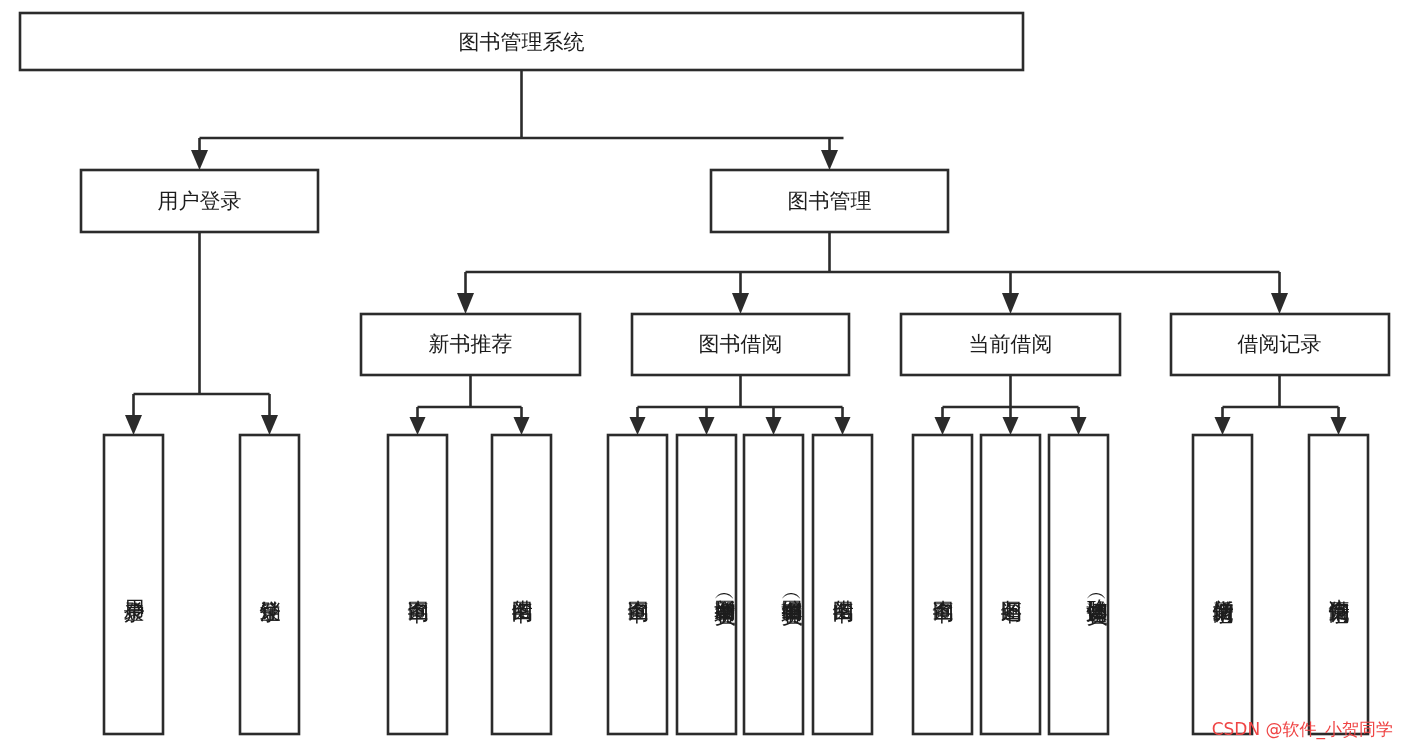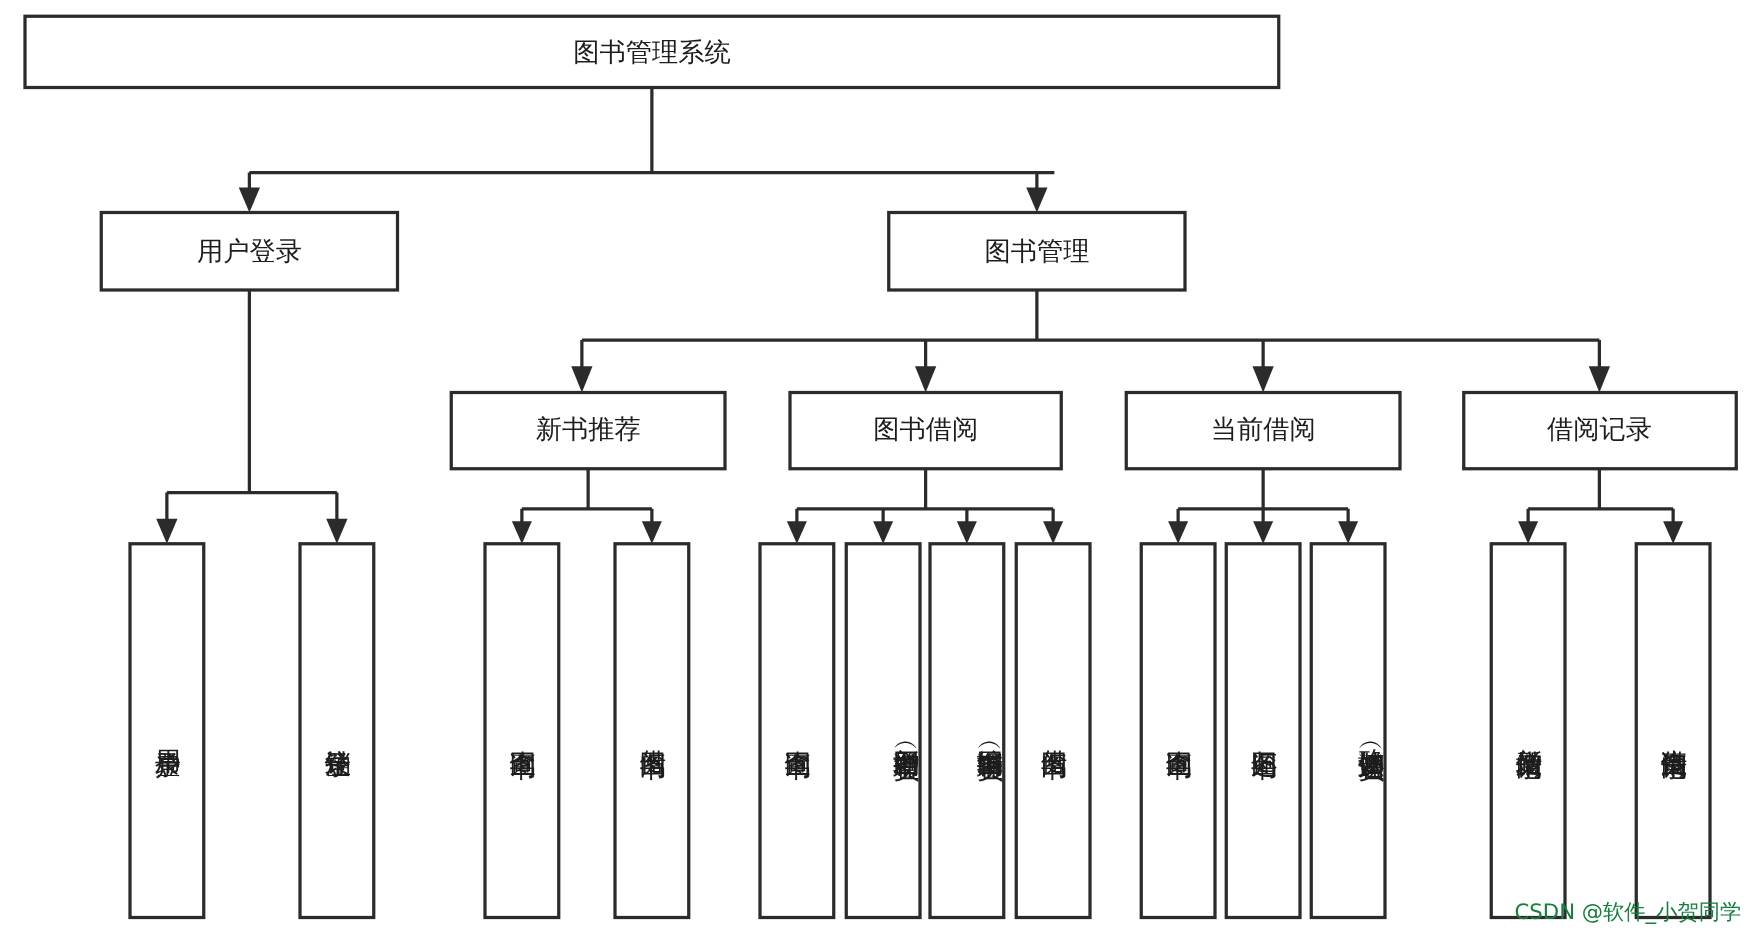--- a/index.html
+++ b/index.html
@@ -49,21 +49,21 @@
   .arrow-head {
     fill: #2b2b2b;
     stroke: none;
   }
   .watermark {
     position: absolute;
     right: 12px;
     bottom: 6px;
     font-family: "DejaVu Sans", "Liberation Sans", sans-serif;
     font-size: 17px;
-    color: #15803d;
+    color: #ef4444;
     white-space: nowrap;
     pointer-events: none;
     user-select: none;
   }
 </style>
 </head>
 <body>
 
 <div id="diagram-root">
 

